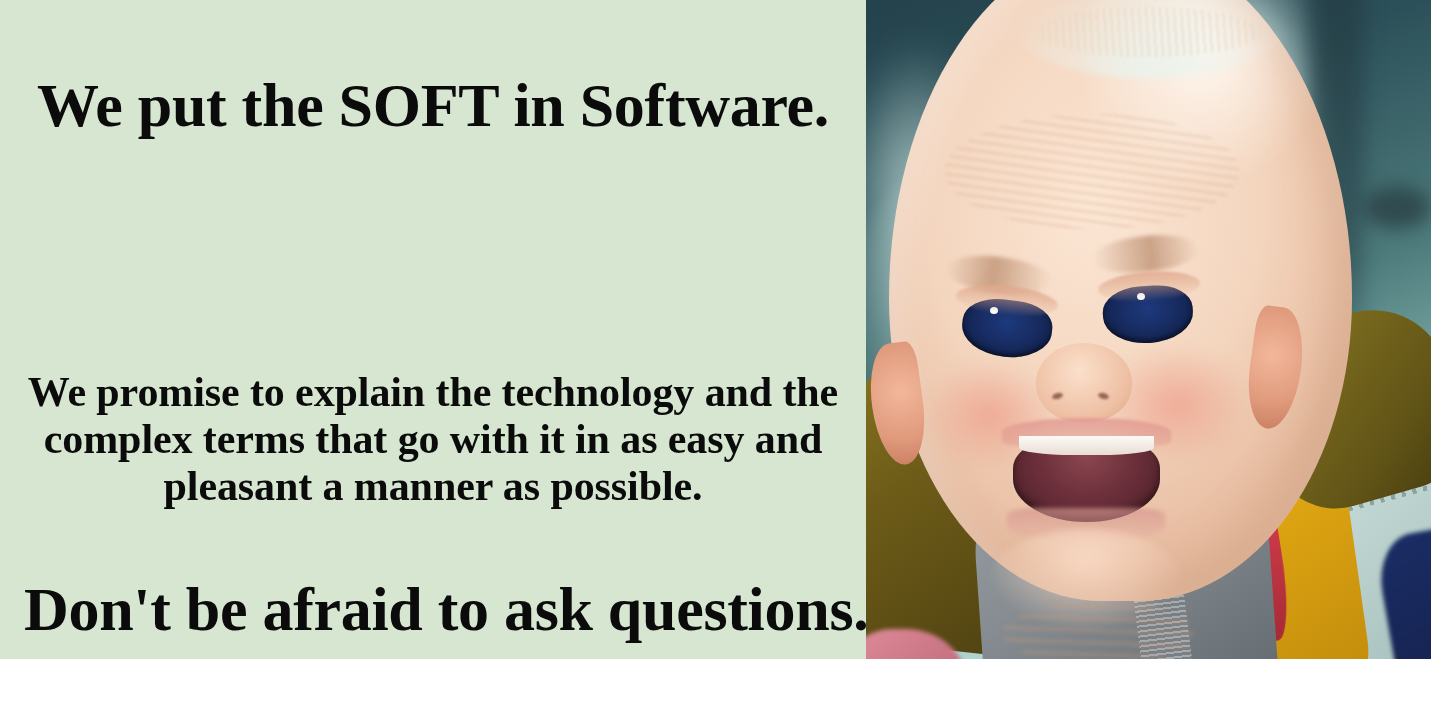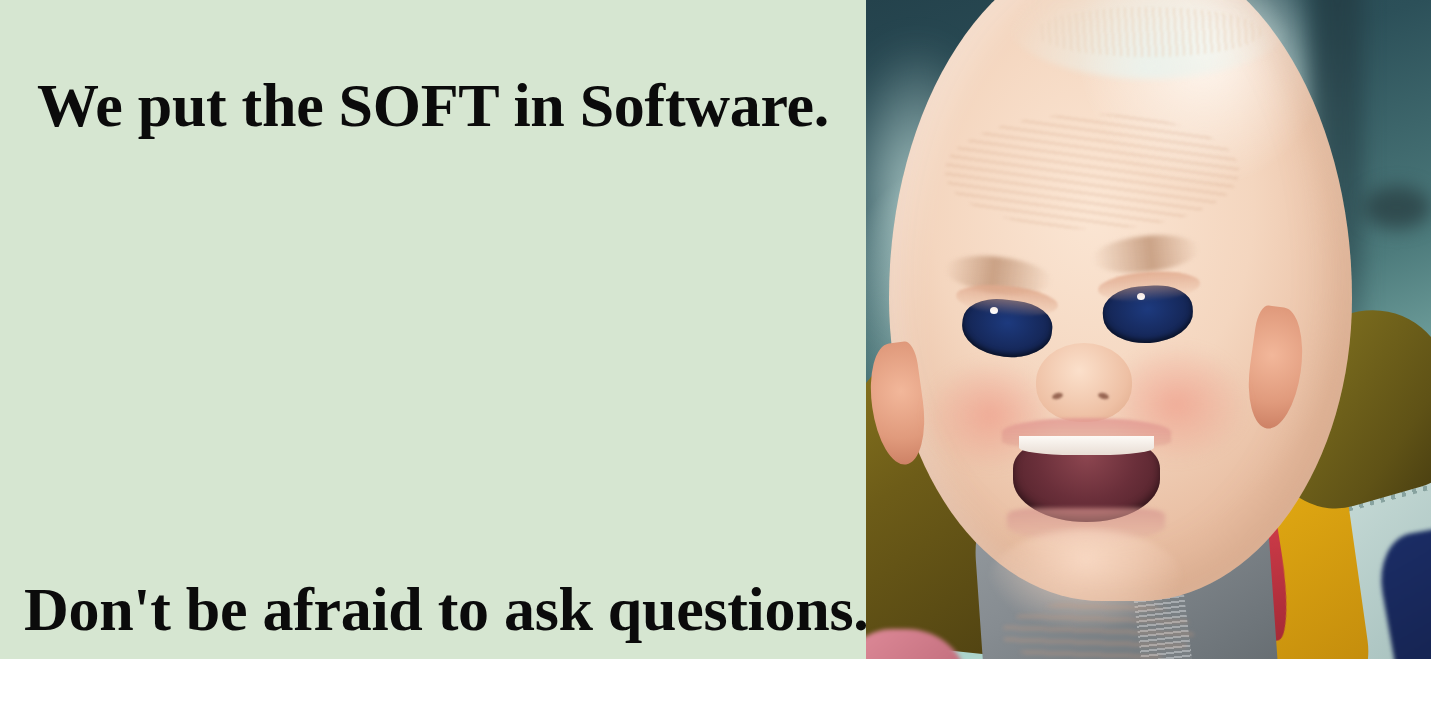--- a/index.html
+++ b/index.html
@@ -398,20 +398,21 @@
 </head>
 <body>
 
 <div class="slide">
 
   <div class="text-panel">
 
     <h1 class="headline-top">We put the SOFT in Software.</h1>
 
 
+    <p class="body-para para-2">We promise to explain the technology and the complex terms that go with it in as easy and pleasant a manner as possible.</p>
 
     <h2 class="headline-bottom">Don't be afraid to ask questions.</h2>
   </div>
 
   <div class="photo-panel">
 
     <div class="bg-base"></div>
     <div class="bg-highlight-1"></div>
     <div class="bg-highlight-2"></div>
     <div class="bg-post"></div>

